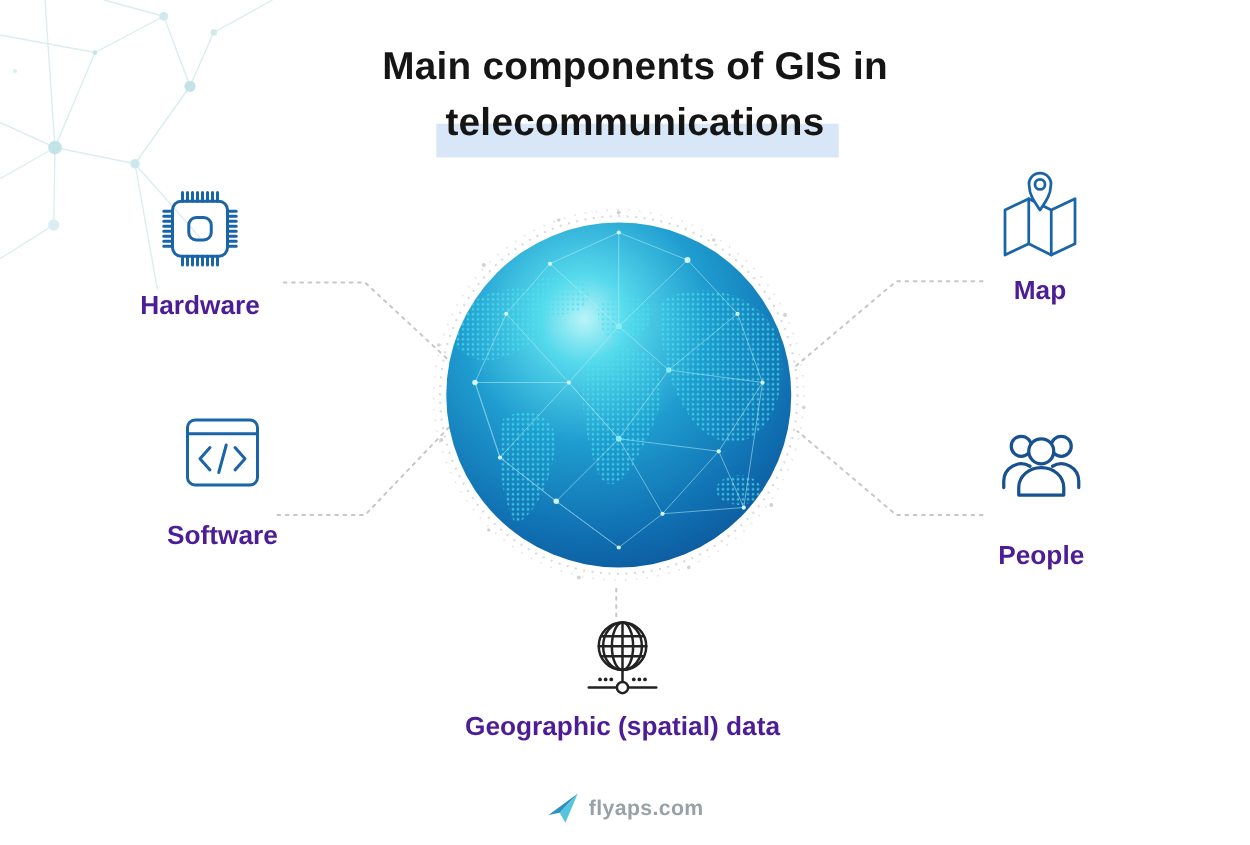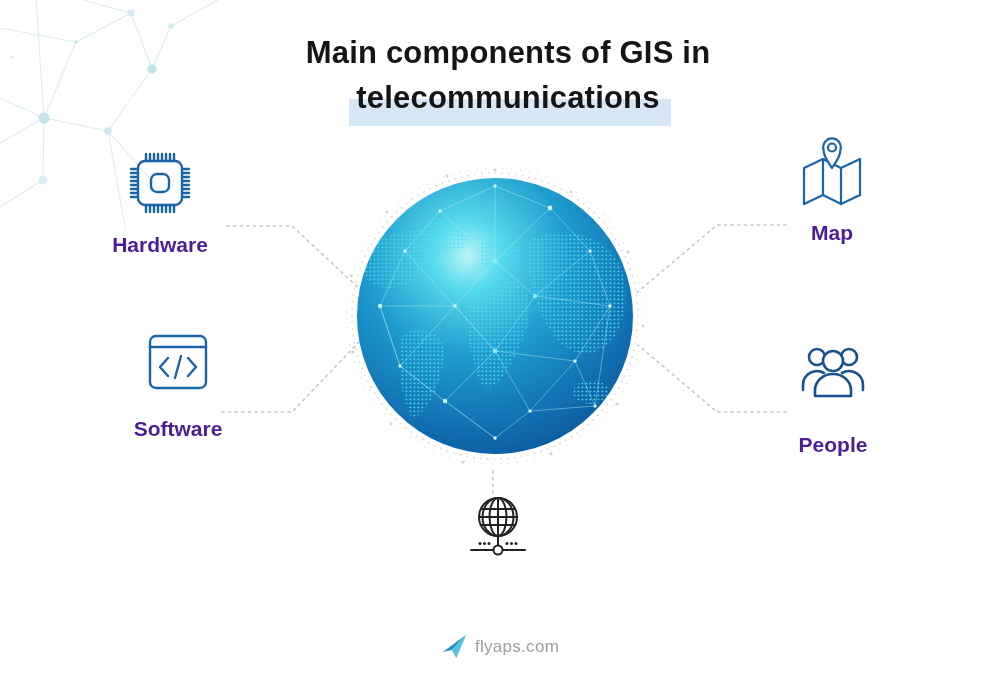--- a/index.html
+++ b/index.html
@@ -42,21 +42,21 @@
   .comp-hardware .icon-wrap { height:76px; margin-bottom:10px; }
   .comp-software .icon-wrap { height:64px; margin-bottom:21px; }
   .comp-map      .icon-wrap { height:84px; margin-bottom:4px;  }
   .comp-people   .icon-wrap { height:62px; margin-bottom:13px; }
   .comp-geodata  .icon-wrap { height:68px; margin-bottom:9px;  }
   .footer {
     position:absolute; left:0; top:633px; width:1000px;
     display:flex; align-items:center; justify-content:center; gap:7px;
   }
   .footer .brand {
-    font-size:17px; color:#98a1a7; letter-spacing:.3px;
+    font-size:17px; color:#98a1a7; letter-spacing:.3px;font-weight:bold;
   }
 </style>
 </head>
 <body>
 
 <svg class="constellation" width="235" height="235" viewBox="0 0 235 235">
   <g stroke="#dcedef" stroke-width="1.1" fill="none">
     <path d="M36 0 L44 118 M44 118 L0 98 M44 118 L0 143 M44 118 L108 131 M44 118 L43 180 M44 118 L76 42"></path>
     <path d="M76 42 L0 28 M76 42 L131 13 M131 13 L83 0 M131 13 L152 69 M152 69 L171 26 M171 26 L218 0"></path>
     <path d="M152 69 L108 131 M108 131 L160 190 M43 180 L0 207 M108 131 L126 232"></path>
@@ -226,20 +226,21 @@
       <g fill="#222222" stroke="none">
         <circle cx="13" cy="51.5" r="1.5"></circle>
           <circle cx="17.5" cy="51.5" r="1.5"></circle>
           <circle cx="22" cy="51.5" r="1.5"></circle>
         <circle cx="40" cy="51.5" r="1.5"></circle>
           <circle cx="44.5" cy="51.5" r="1.5"></circle>
           <circle cx="49" cy="51.5" r="1.5"></circle>
       </g>
     </svg>
   </div>
+  <div class="label">Geographic (spatial) data</div>
 </div>
 
 <div class="footer">
   <svg width="27" height="27" viewBox="0 0 30 30">
     <path d="M2 21 L28 2 L12 19 Z" fill="#2f8fc0"></path>
     <path d="M28 2 L17 28 L12 19 Z" fill="#55c5de"></path>
   </svg>
   <span class="brand">flyaps.com</span>
 </div>
 

